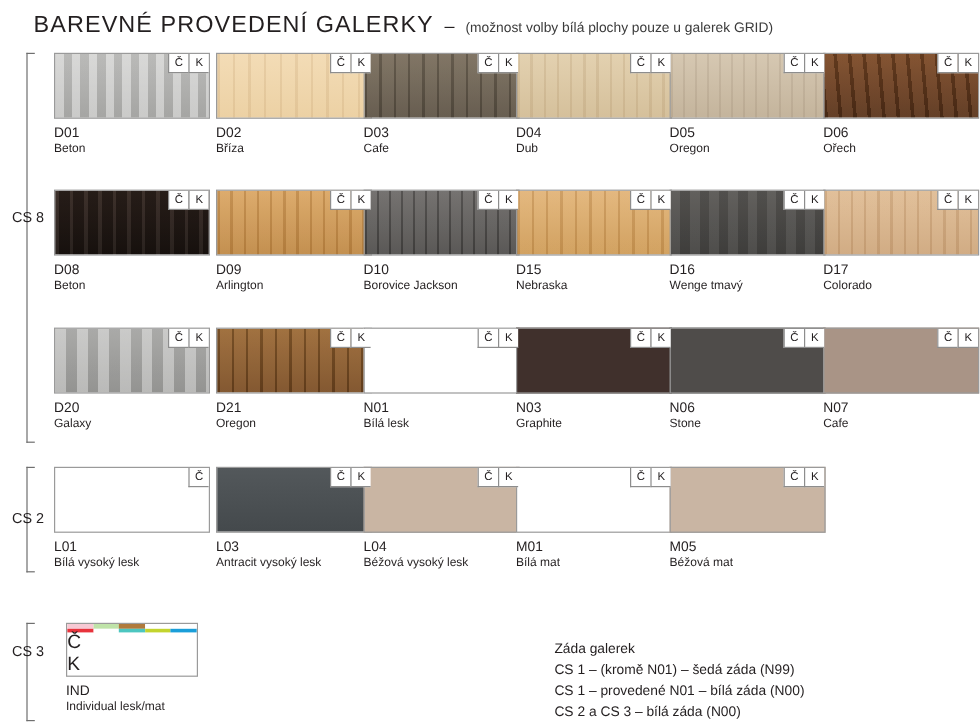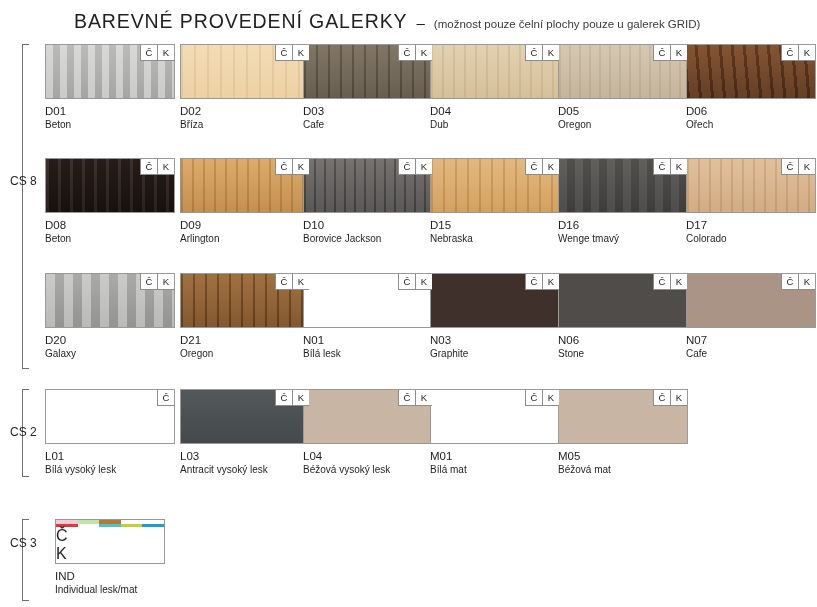--- a/index.html
+++ b/index.html
@@ -22,21 +22,20 @@
     left: 28px; top: 10px;
     display: flex;
     align-items: baseline;
     gap: 9px;
   }
   .title-main {
     font-size: 19.5px;
     letter-spacing: 0.9px;
     color: #231f20;
     white-space: nowrap;
-    margin-left: 46px;
   }
   .title-dash {
     font-size: 15px;
     color: #231f20;
   }
   .title-note {
     font-size: 11.5px;
     color: #3b3b3b;
     white-space: nowrap;
   }
@@ -122,21 +121,21 @@
   .legend .lg-title { margin-bottom: 0px; }
 </style>
 </head>
 <body>
 
 <div id="page">
 
   <div class="title-row">
     <span class="title-main">BAREVNÉ PROVEDENÍ GALERKY</span>
     <span class="title-dash">–</span>
-    <span class="title-note">(možnost pouze čelní plochy pouze u galerek GRID)</span>
+    <span class="title-note">(možnost volby bílá plochy pouze u galerek GRID)</span>
   </div>
 
   <div class="bracket" style="left:22px; top:44px; height:325px;"></div>
   <div class="group-label" style="left:10px; top:174px;">CS 8</div>
 
   <div class="bracket" style="left:22px; top:389px; height:88px;"></div>
   <div class="group-label" style="left:10px; top:425px;">CS 2</div>
 
   <div class="bracket" style="left:22px; top:519px; height:82px;"></div>
   <div class="group-label" style="left:10px; top:536px;">CS 3</div>
@@ -435,14 +434,20 @@
       <i style="background:#1a9ed9;"></i>
       <div class="tags">
         <div class="tag">Č</div>
         <div class="tag">K</div>
       </div>
     </div>
     <div class="code">IND</div>
     <div class="cname">Individual lesk/mat</div>
   </div>
 
+  <div class="legend">
+    <div class="lg-title">Záda galerek</div>
+    <div>CS 1 – (kromě N01) – šedá záda (N99)</div>
+    <div>CS 1 – provedené N01 – bílá záda (N00)</div>
+    <div>CS 2 a CS 3 – bílá záda (N00)</div>
+  </div>
 
 </div>
 
 </body></html>

